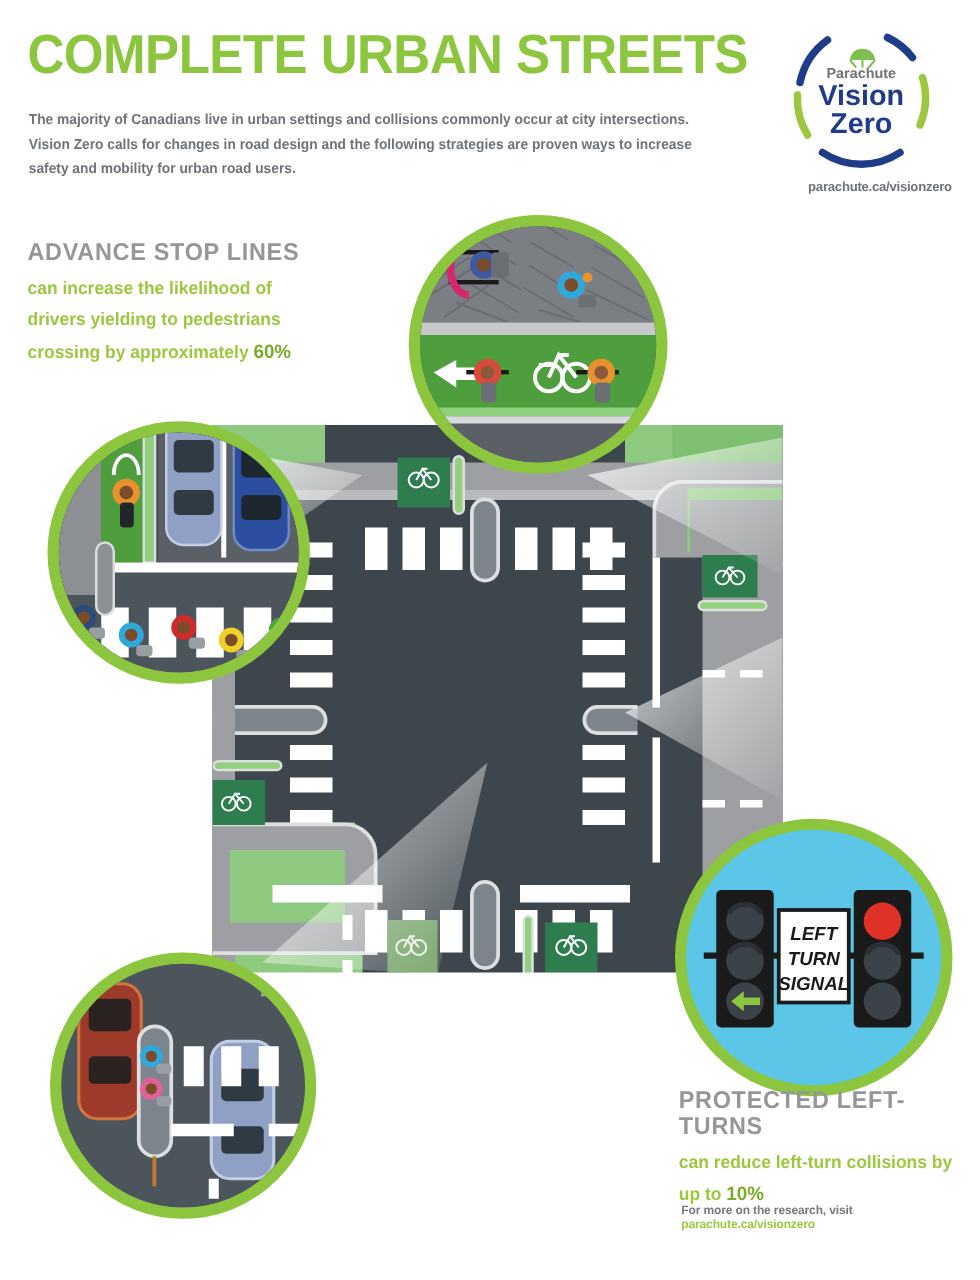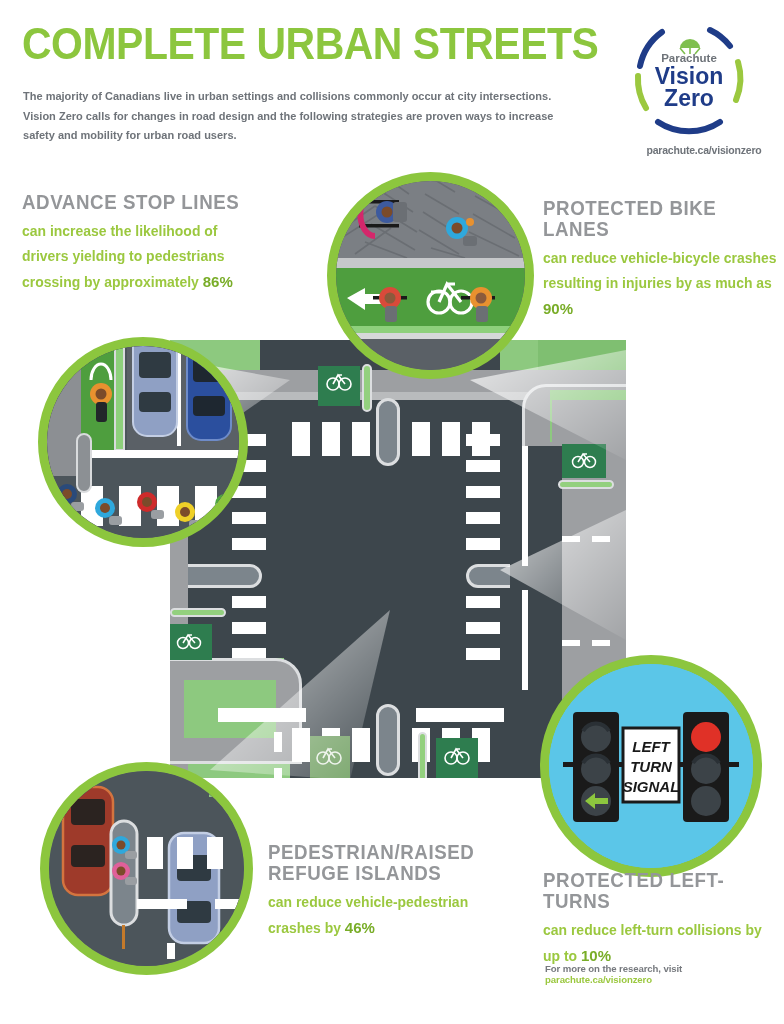--- a/index.html
+++ b/index.html
@@ -476,33 +476,24 @@
         <rect x="74" y="64" width="56" height="74" fill="#ffffff" stroke="#1A1A1A" stroke-width="3"></rect>
         <text x="102" y="88" text-anchor="middle" font-family="Liberation Sans, sans-serif" font-size="15" font-weight="bold" fill="#1A1A1A">LEFT</text>
         <text x="102" y="108" text-anchor="middle" font-family="Liberation Sans, sans-serif" font-size="15" font-weight="bold" fill="#1A1A1A">TURN</text>
         <text x="102" y="128" text-anchor="middle" font-family="Liberation Sans, sans-serif" font-size="15" font-weight="bold" fill="#1A1A1A">SIGNAL</text>
       </svg>
     </div>
   </div>
 
   <div class="blk" style="left:22px;top:192px;width:252px;">
     <h2>ADVANCE STOP LINES</h2>
-    <div class="body"><span>can increase the likelihood of drivers yielding to pedestrians crossing by approximately </span><span class="pct">86%</span></div>
-  </div>
-
-  <div class="blk right" style="left:543px;top:198px;width:242px;">
-    <h2>PROTECTED BIKE LANES</h2>
-    <div class="body"><span>can reduce vehicle-bicycle crashes resulting in injuries by as much as </span><span class="pct">90%</span></div>
-  </div>
-
-  <div class="blk" style="left:268px;top:842px;width:250px;">
-    <h2>PEDESTRIAN/RAISED
-REFUGE ISLANDS</h2>
-    <div class="body"><span>can reduce vehicle-pedestrian crashes by </span><span class="pct">46%</span></div>
-  </div>
+    <div class="body"><span>can increase the likelihood of drivers yielding to pedestrians crossing by approximately </span><span class="pct">60%</span></div>
+  </div>
+
+
 
   <div class="blk right" style="left:543px;top:870px;width:240px;">
     <h2>PROTECTED LEFT-TURNS</h2>
     <div class="body"><span>can reduce left-turn collisions by up to </span><span class="pct">10%</span></div>
   </div>
 
   <div class="footnote"><span>For more on the research, visit </span><span class="lnk">parachute.ca/visionzero</span></div>
 
 </div>
 

